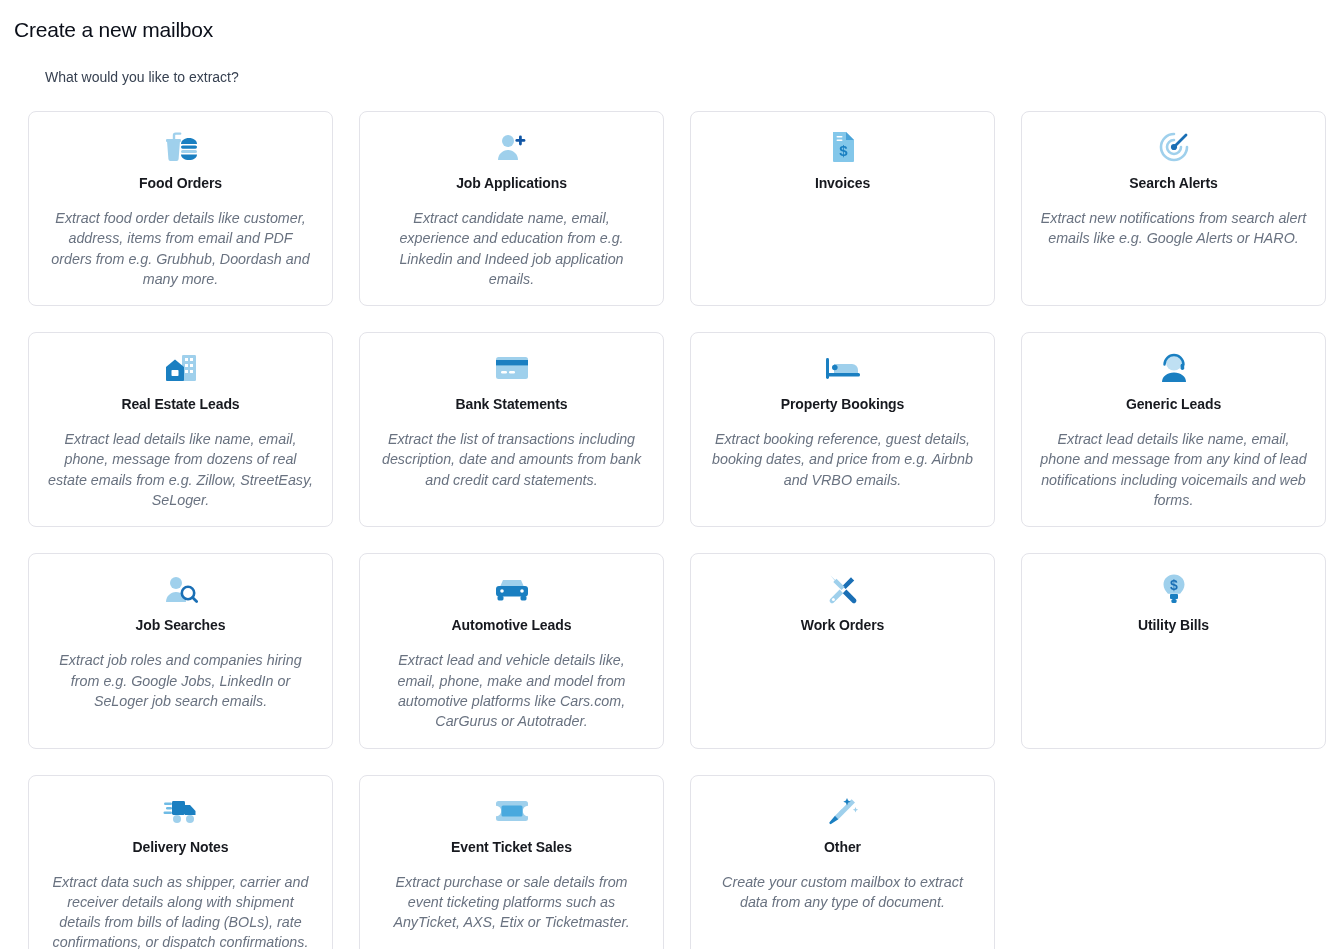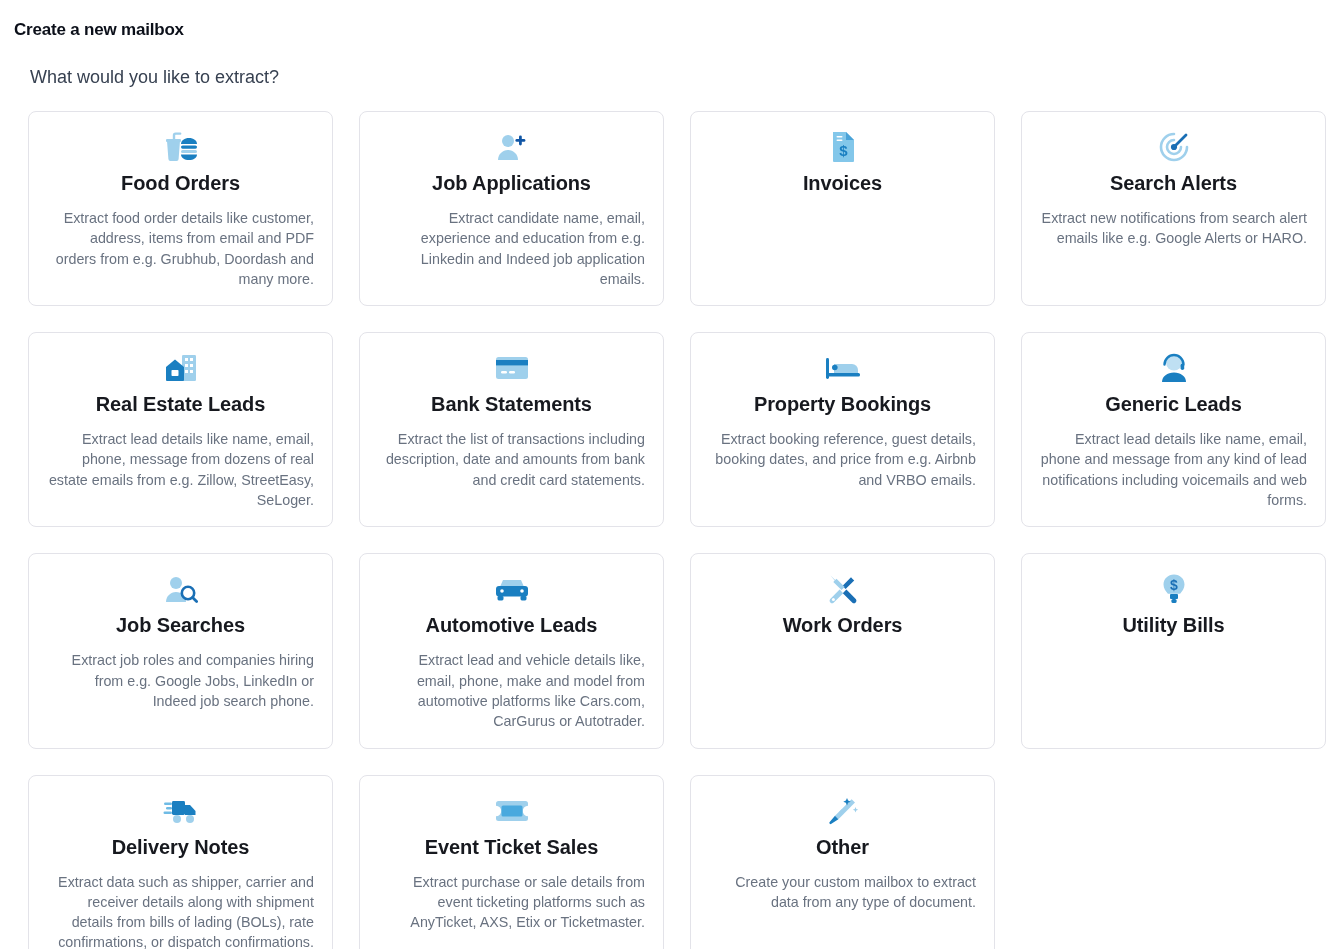--- a/index.html
+++ b/index.html
@@ -5,31 +5,31 @@
   * { box-sizing: border-box; }
   html, body {
     margin: 0; padding: 0;
     width: 1342px; height: 949px;
     background: #ffffff;
     font-family: "Liberation Sans", sans-serif;
     -webkit-font-smoothing: antialiased;
   }
   .page { padding: 16px 0 0 0; }
   .page-title {
-    font-size: 17px;
-    font-weight: bold;
+    font-size: 21px;
+    font-weight: normal;
     color: #0b0f19;
     letter-spacing: -0.2px;
     margin: 0 0 0 14px;
     line-height: 28px;
   }
   .section-question {
-    font-size: 18px;
+    font-size: 14px;
     color: #374151;
-    margin: 22px 0 0 30px;
+    margin: 22px 0 0 45px;
     line-height: 22px;
   }
   .grid {
     margin: 23px 0 0 0;
     padding: 0 12px 0 28px;
     display: grid;
     grid-template-columns: repeat(4, 305px);
     column-gap: 26px;
     row-gap: 26px;
   }
@@ -49,35 +49,36 @@
   .card-row-4 { min-height: 197px; }
   .card-icon {
     height: 34px;
     display: flex;
     align-items: center;
     justify-content: center;
     margin-bottom: 8px;
   }
   .card-icon svg { display: block; }
   .card-title {
-    font-size: 20px;
+    font-size: 14px;
     font-weight: bold;
     color: #17191f;
     text-align: right;
     line-height: 22px;
     margin-bottom: 14px;
     letter-spacing: -0.1px;
   }
   .card-desc {
     font-size: 14.3px;
     color: #697280;
     line-height: 20.3px;
-    text-align: right;
+    text-align: center;
     width: 100%;
     padding: 0 2px;
+    font-style: italic;
   }
   .hidden-slot { visibility: hidden; }
 </style>
 </head>
 <body>
 
 <div class="page">
 
   <h1 class="page-title">Create a new mailbox</h1>
   <div class="section-question">What would you like to extract?</div>
@@ -199,21 +200,21 @@
     <div class="card card-row-3">
       <div class="card-icon">
         <svg width="34" height="30" viewBox="0 0 34 30">
           <circle cx="12" cy="9" r="6" fill="#9fd0ec"></circle>
           <path d="M2 28c0-5.6 4.5-10 10-10s10 4.4 10 10z" fill="#9fd0ec"></path>
           <circle cx="24" cy="19" r="6.2" fill="none" stroke="#1a6fb5" stroke-width="2.6"></circle>
           <path d="M28.6 23.6L32.6 27.6" stroke="#1a6fb5" stroke-width="2.8" stroke-linecap="round"></path>
         </svg>
       </div>
       <div class="card-title">Job Searches</div>
-      <div class="card-desc">Extract job roles and companies hiring from e.g. Google Jobs, LinkedIn or Indeed job search phone.</div>
+      <div class="card-desc">Extract job roles and companies hiring from e.g. Google Jobs, LinkedIn or SeLoger job search emails.</div>
     </div>
 
     <div class="card card-row-3">
       <div class="card-icon">
         <svg width="36" height="26" viewBox="0 0 36 26">
           <path d="M9 4h18l3.5 8H5.5z" fill="#9fd0ec"></path>
           <rect x="2" y="10" width="32" height="10.5" rx="3" fill="#1a7fc1"></rect>
           <rect x="3.5" y="20" width="6" height="4.5" rx="1.4" fill="#1a7fc1"></rect>
           <rect x="26.5" y="20" width="6" height="4.5" rx="1.4" fill="#1a7fc1"></rect>
           <circle cx="8" cy="15" r="1.8" fill="#ffffff"></circle>

